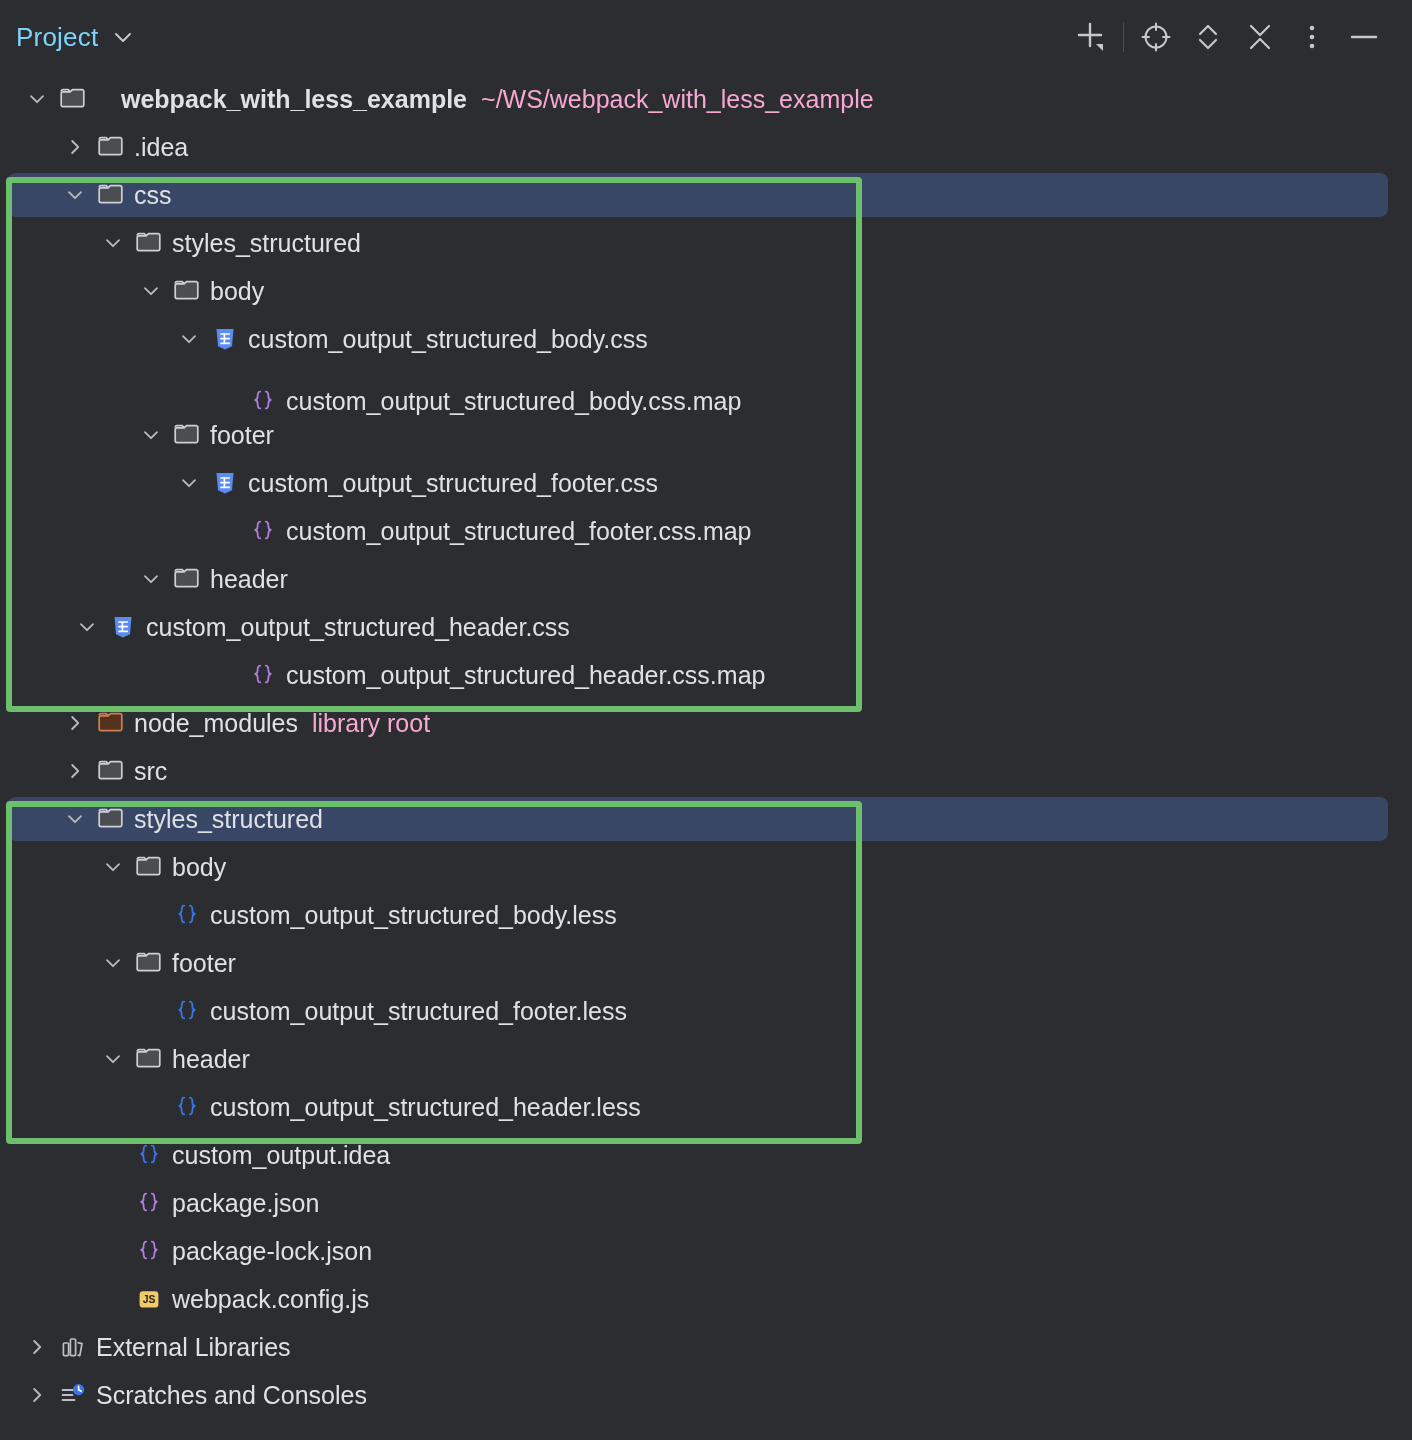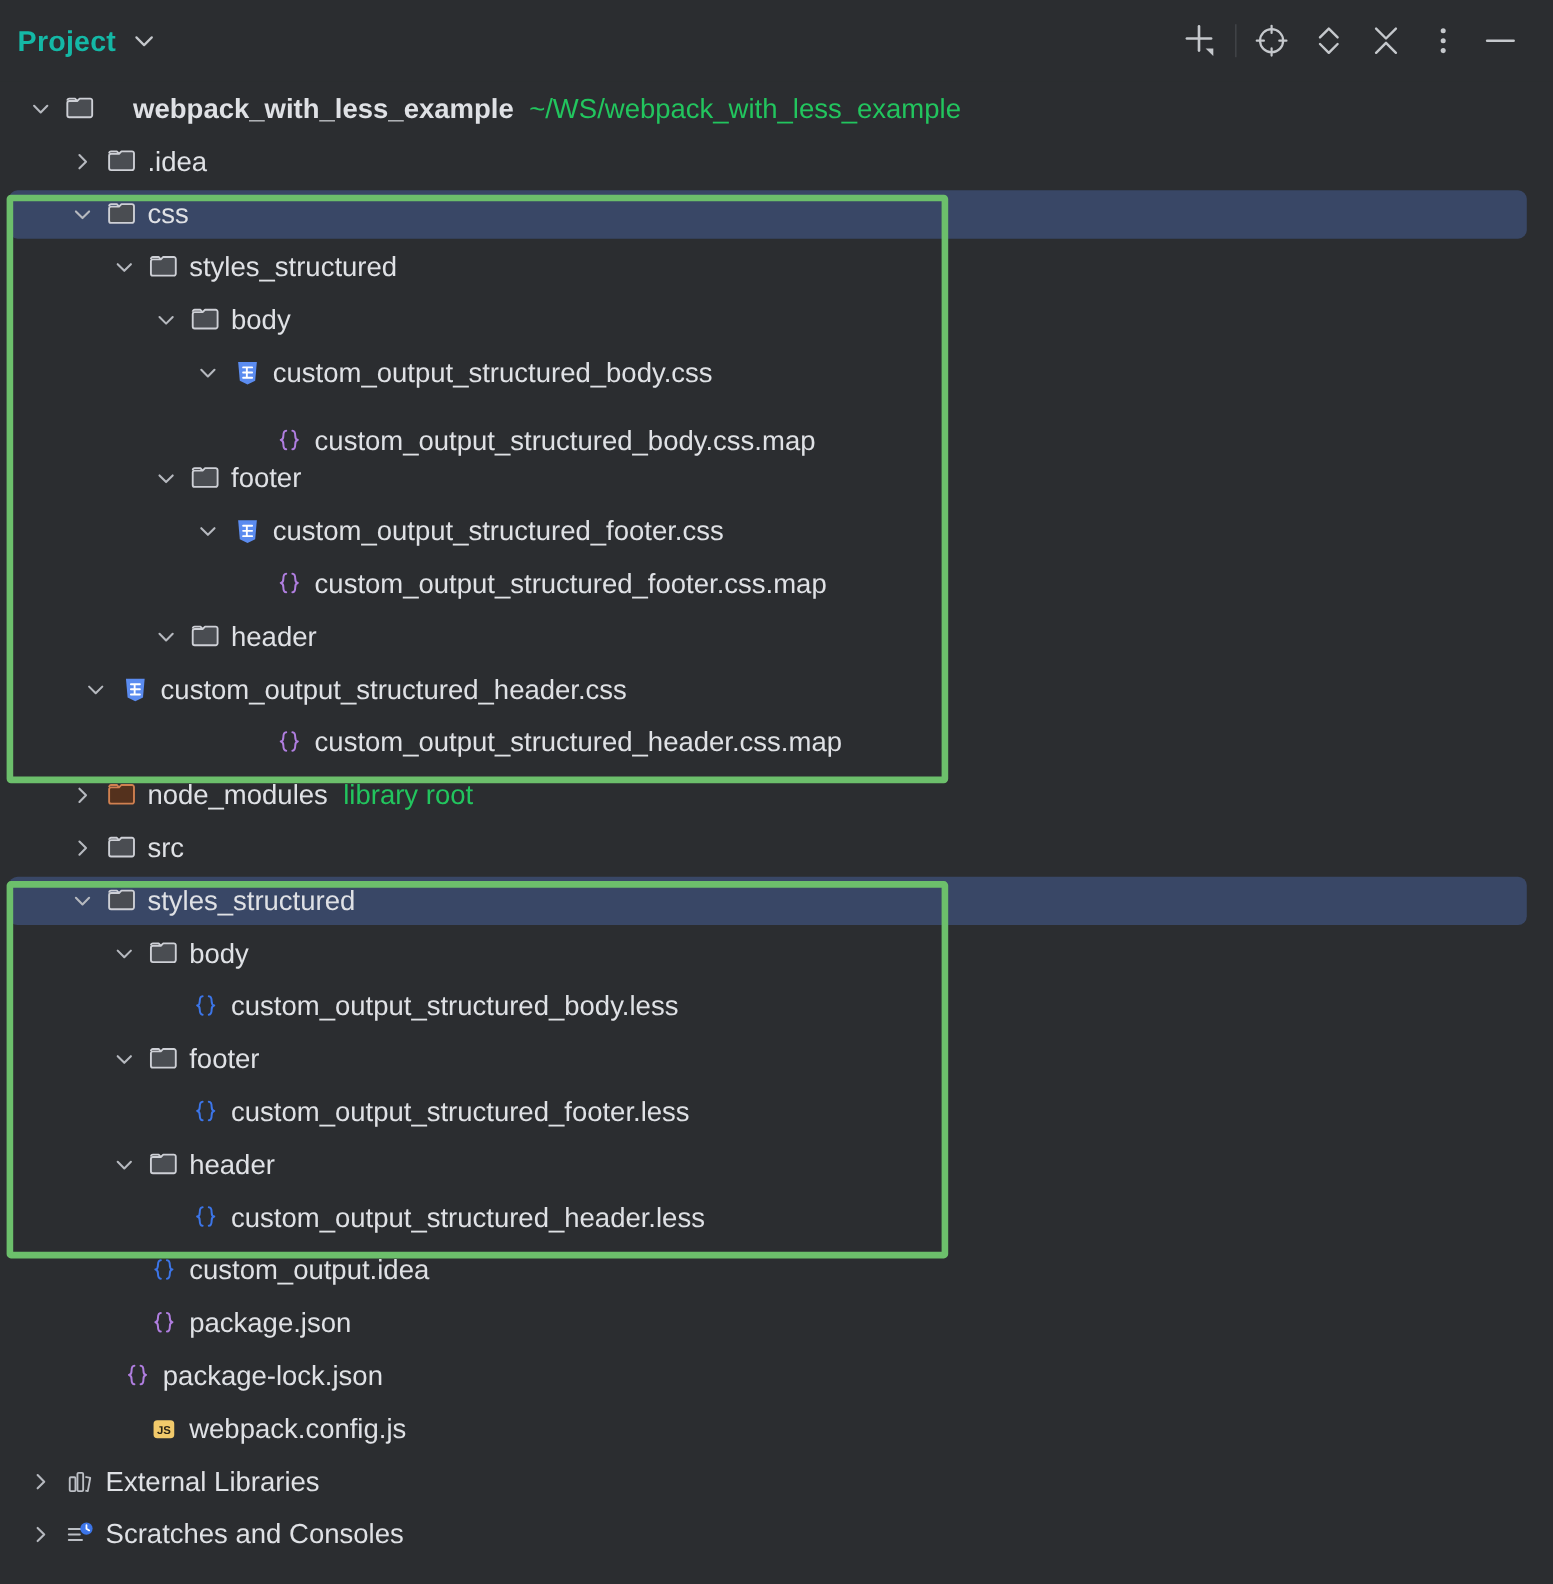--- a/index.html
+++ b/index.html
@@ -20,22 +20,22 @@
     background: #2B2D30;
   }
   #title-group {
     display: flex;
     align-items: center;
     gap: 14px;
     cursor: default;
   }
   #title-text {
     font-size: 26px;
-    font-weight: bold;
-    color: #14b8a6;
+    font-weight: normal;
+    color: #7dd3fc;
     letter-spacing: 0.2px;
   }
   .chev-down-title { width: 22px; height: 22px; }
   #toolbar-actions {
     margin-left: auto;
     display: flex;
     align-items: center;
     gap: 0px;
   }
   .tb-btn {
@@ -101,21 +101,21 @@
   }
   .node-label {
     font-size: 25px;
     color: #DFE1E5;
     padding-left: 6px;
     line-height: 48px;
   }
   .node-label.bold { font-weight: bold; margin-left: 25px; }
   .node-annot {
     font-size: 25px;
-    color: #22c55e;
+    color: #f9a8d4;
     padding-left: 14px;
     line-height: 48px;
   }
 
   
   .hl-box {
     position: absolute;
     border: 6px solid #6CBF6B;
     border-radius: 4px;
     pointer-events: none;
@@ -572,21 +572,21 @@
         <path d="M11.2 4.6 c-2.6 0 -2.6 2.6 -2.6 4.6 c0 2 -0.6 3.6 -2.4 3.8
                  c1.8 0.2 2.4 1.8 2.4 3.8 c0 2 0 4.6 2.6 4.6" fill="none" stroke="#B07EE0" stroke-width="1.8" stroke-linecap="round" stroke-linejoin="round"></path>
         <path d="M16.8 4.6 c2.6 0 2.6 2.6 2.6 4.6 c0 2 0.6 3.6 2.4 3.8
                  c-1.8 0.2 -2.4 1.8 -2.4 3.8 c0 2 0 4.6 -2.6 4.6" fill="none" stroke="#B07EE0" stroke-width="1.8" stroke-linecap="round" stroke-linejoin="round"></path>
       </svg>
         </span>
         <span class="node-label">package.json</span>
       </div>
     </div>
     <div class="tree-row" style="top: 1153px;">
-      <div class="row-content" style="padding-left:70px">
+      <div class="row-content" style="padding-left:94px">
         <span class="twisty empty"></span>
         <span class="node-icon">
           <svg width="28" height="28" viewBox="0 0 28 28">
         <path d="M11.2 4.6 c-2.6 0 -2.6 2.6 -2.6 4.6 c0 2 -0.6 3.6 -2.4 3.8
                  c1.8 0.2 2.4 1.8 2.4 3.8 c0 2 0 4.6 2.6 4.6" fill="none" stroke="#B07EE0" stroke-width="1.8" stroke-linecap="round" stroke-linejoin="round"></path>
         <path d="M16.8 4.6 c2.6 0 2.6 2.6 2.6 4.6 c0 2 0.6 3.6 2.4 3.8
                  c-1.8 0.2 -2.4 1.8 -2.4 3.8 c0 2 0 4.6 -2.6 4.6" fill="none" stroke="#B07EE0" stroke-width="1.8" stroke-linecap="round" stroke-linejoin="round"></path>
       </svg>
         </span>
         <span class="node-label">package-lock.json</span>

